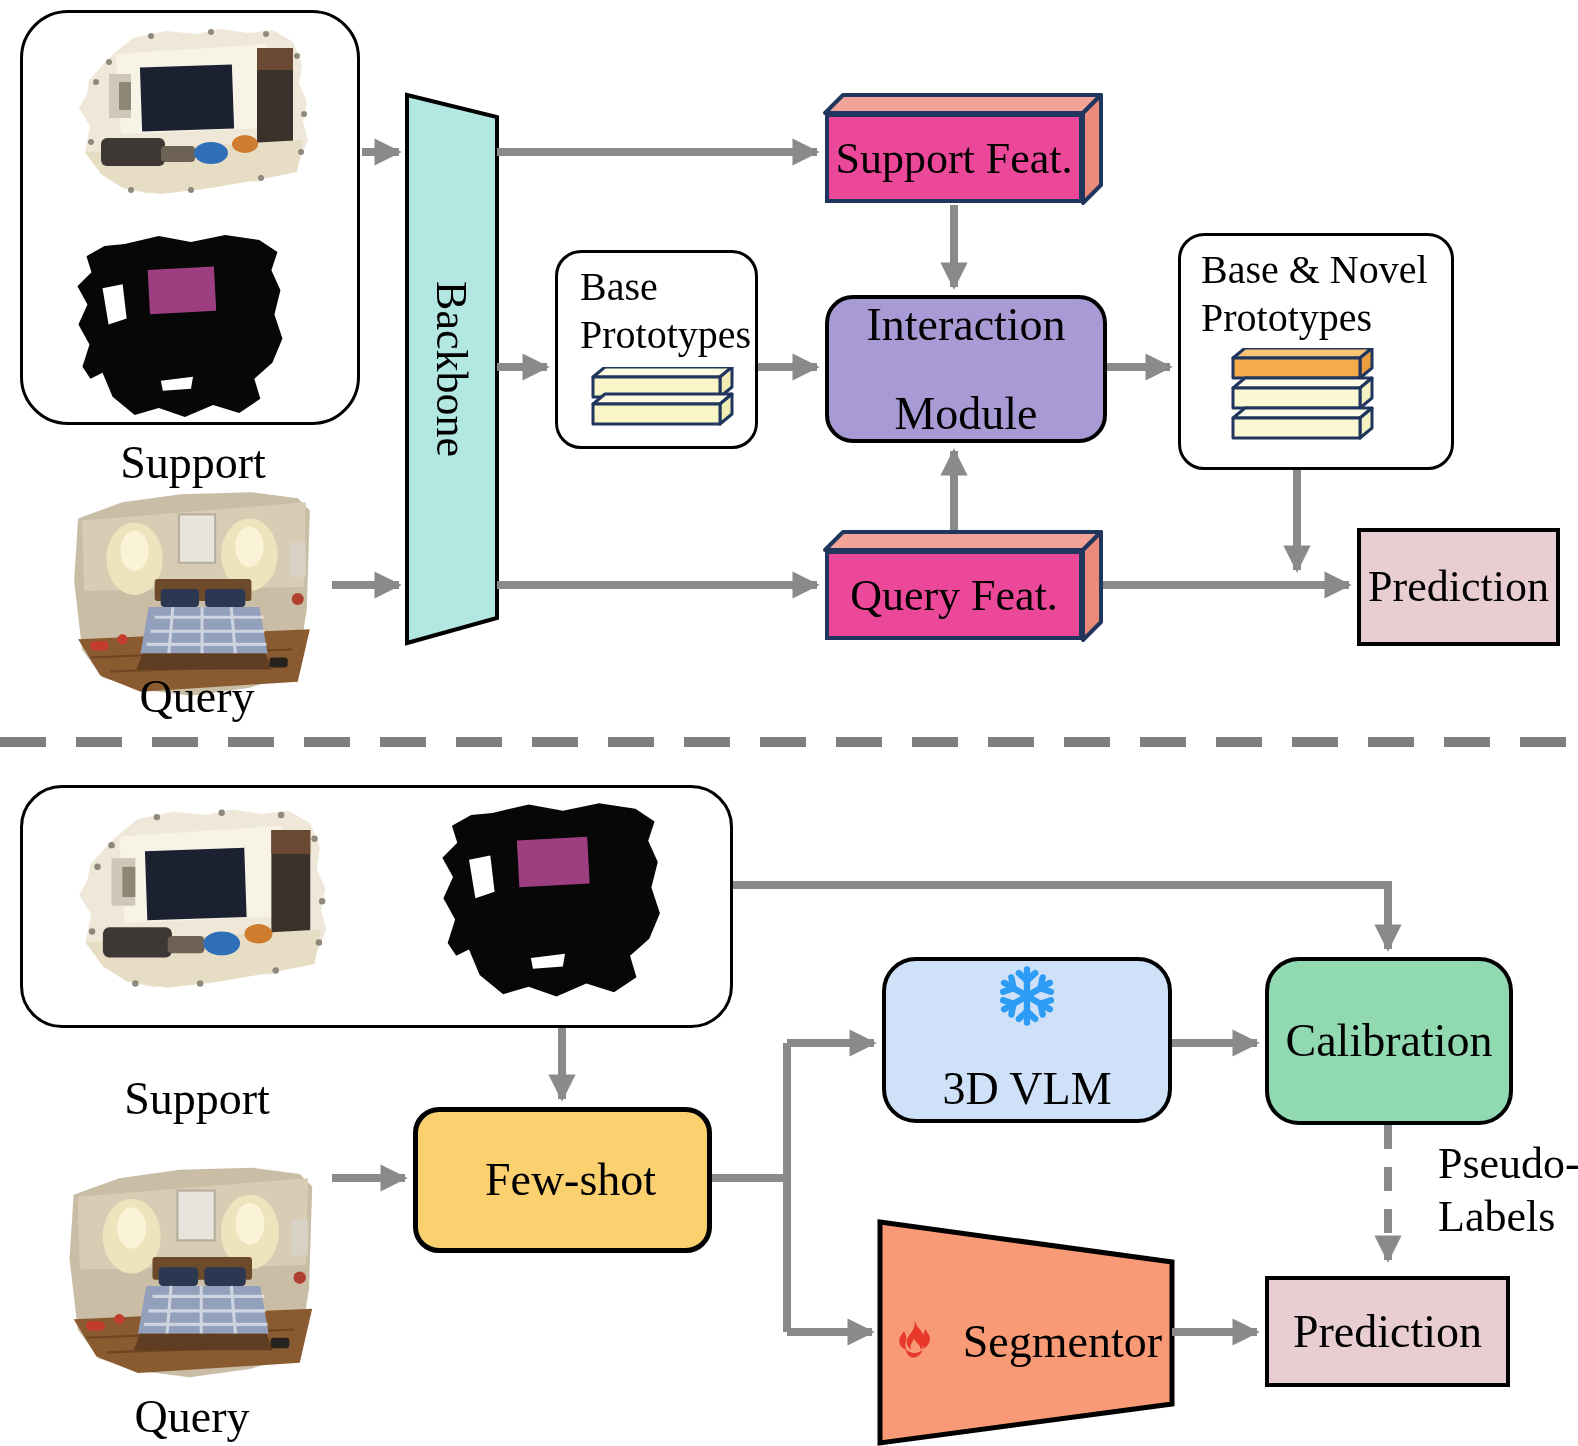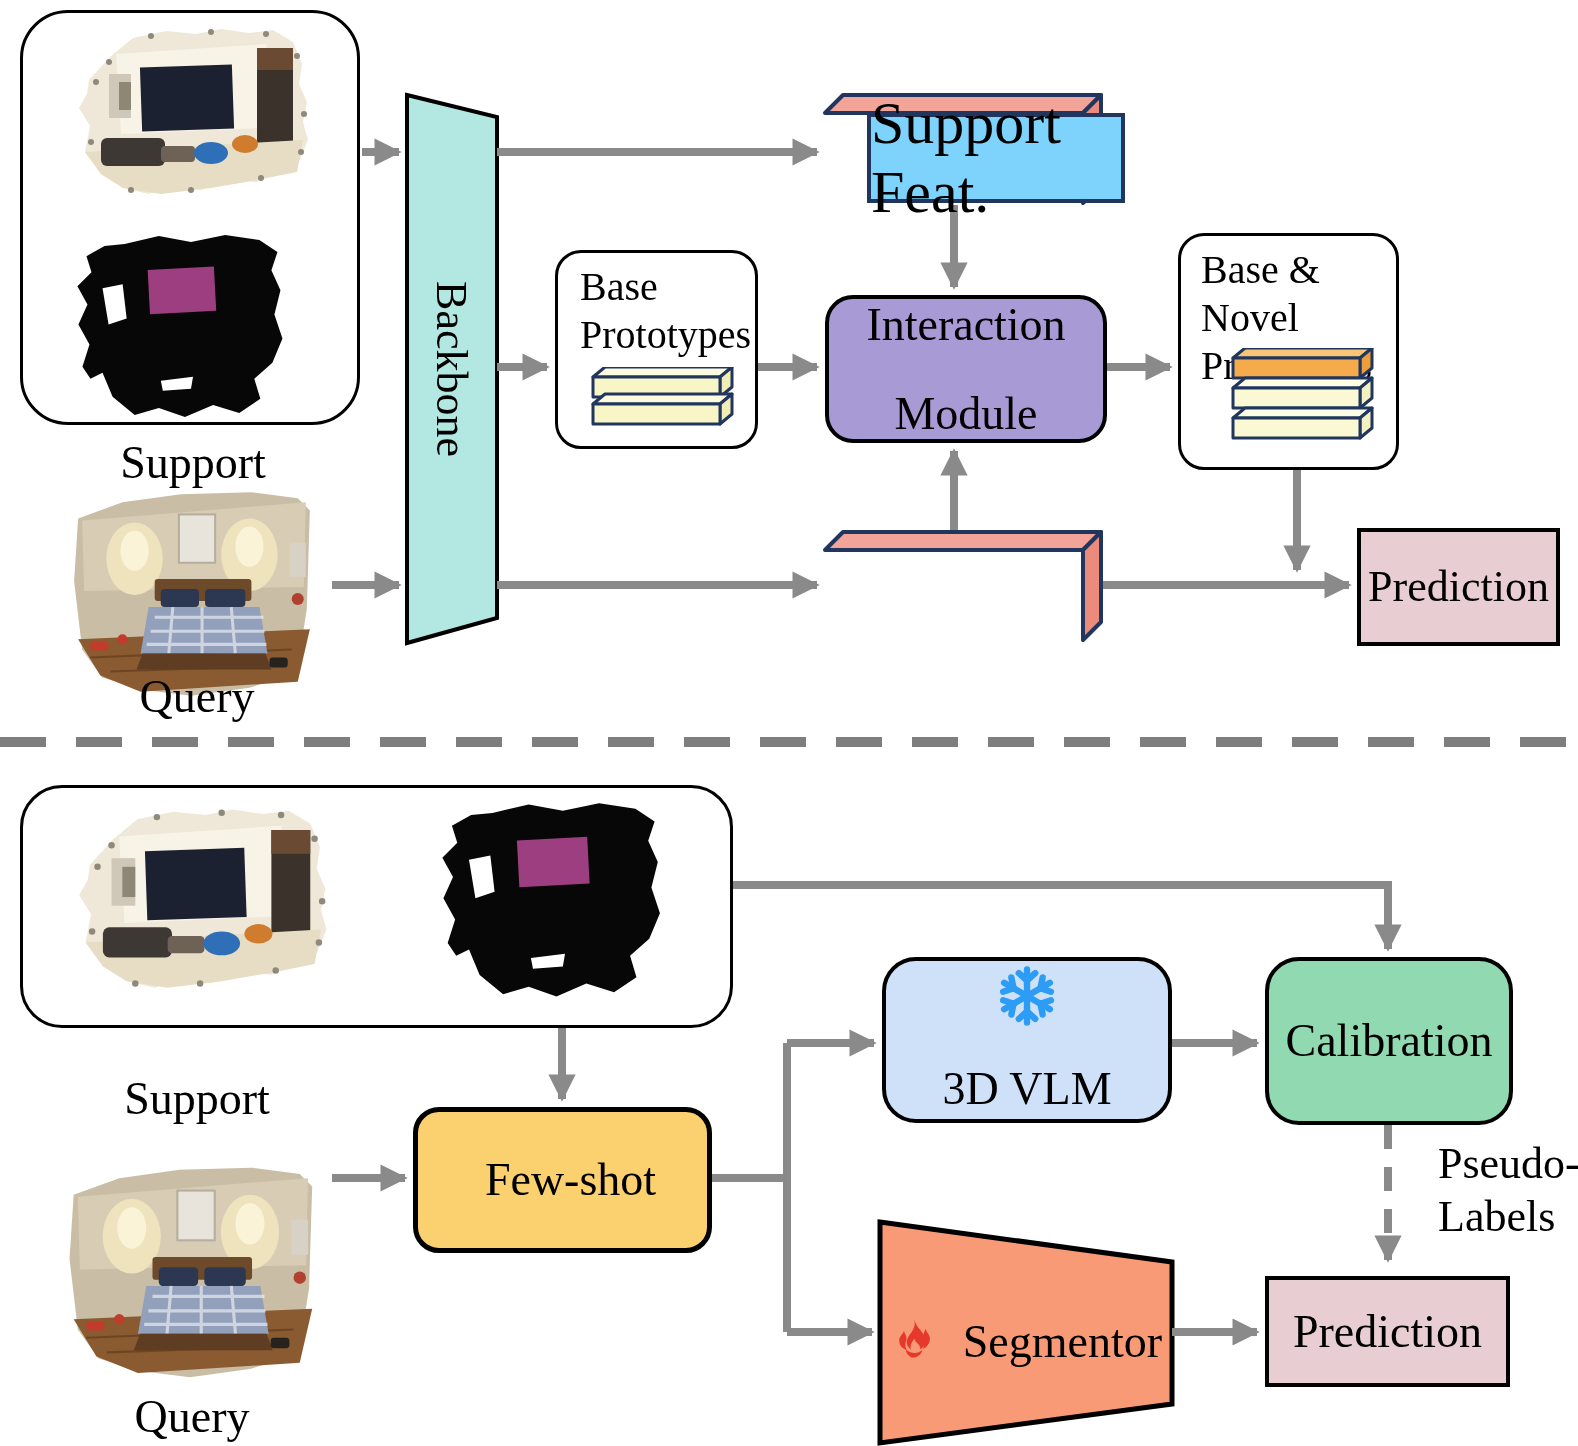--- a/index.html
+++ b/index.html
@@ -4,22 +4,22 @@
 <style>
   html,body{margin:0;padding:0;background:#fff;}
   .stage{position:relative;width:1578px;height:1446px;background:#ffffff;
          font-family:"Liberation Serif","DejaVu Serif",serif;color:#000;overflow:hidden;}
   .stage svg#overlay{position:absolute;left:0;top:0;z-index:1;}
   .abs{position:absolute;z-index:2;box-sizing:border-box;}
   .cbox{display:flex;flex-direction:column;align-items:center;justify-content:center;
         text-align:center;border:4px solid #000;line-height:1.16;gap:35px;}
   .transparent-box{background:transparent;border:3.5px solid #000;}
   .caption{font-size:46px;text-align:center;z-index:2;}
-  .feat3d{background:#7dd3fc;border:4px solid #20365E;display:flex;align-items:center;
-          justify-content:center;font-size:60px;margin-left:42px;}
+  .feat3d{background:#ec4899;border:4px solid #20365E;display:flex;align-items:center;
+          justify-content:center;font-size:44px;}
   .protobox{background:#fff;border:3.5px solid #000;border-radius:26px;}
   .prototext{position:absolute;left:22px;top:10px;font-size:40px;line-height:1.2;}
   .prototext span{display:block;}
   .barsvg{position:absolute;}
   .rowbox{flex-direction:column;}
   .vertlabel{display:flex;align-items:center;justify-content:center;font-size:44px;
              transform:rotate(90deg);}
   .twolines span{display:block;}
 </style>
 </head>
@@ -152,20 +152,21 @@
 </svg>
 
 <div class="abs transparent-box" style="left:20px;top:10px;width:340px;height:415px;border-radius:48px;"></div>
 <div class="abs caption" style="left:63px;top:436px;width:260px;">Support</div>
 <div class="abs caption" style="left:62px;top:670px;width:270px;">Query</div>
 
 <div class="abs vertlabel" style="left:302px;top:341px;width:300px;height:56px;">Backbone</div>
 
 <div class="abs feat3d" style="left:825px;top:113px;width:258px;height:90px;">Support Feat.</div>
 
+<div class="abs feat3d" style="left:825px;top:550px;width:258px;height:90px;">Query Feat.</div>
 
 <div class="abs protobox" style="left:555px;top:250px;width:203px;height:199px;">
   <div class="prototext twolines">
     <span>Base</span>
     <span>Prototypes</span>
   </div>
   <svg class="barsvg" style="left:33px;top:114px;" width="150" height="62" viewBox="0 0 150 62">
     <g stroke="#20365E" stroke-width="3" stroke-linejoin="round">
       <g transform="translate(0,0)">
         <polygon points="2,10 14,0 141,0 129,10" fill="#FCFADF"></polygon>
@@ -179,21 +180,21 @@
       </g>
     </g>
   </svg>
 </div>
 
 <div class="abs cbox twolines" style="left:825px;top:295px;width:282px;height:148px;background:#A89AD4;border-radius:28px;font-size:46px;">
   <span>Interaction</span>
   <span>Module</span>
 </div>
 
-<div class="abs protobox" style="left:1178px;top:233px;width:221px;height:237px;">
+<div class="abs protobox" style="left:1178px;top:233px;width:276px;height:237px;">
   <div class="prototext twolines" style="left:20px;">
     <span>Base &amp; Novel</span>
     <span>Prototypes</span>
   </div>
   <svg class="barsvg" style="left:50px;top:112px;" width="150" height="92" viewBox="0 0 150 92">
     <g stroke="#20365E" stroke-width="3" stroke-linejoin="round">
       <g transform="translate(0,0)">
         <polygon points="2,10 14,0 141,0 129,10" fill="#F8C476"></polygon>
         <polygon points="129,10 141,0 141,20 129,30" fill="#EC9D3C"></polygon>
         <rect x="2" y="10" width="127" height="20" fill="#F5AA4C"></rect>

